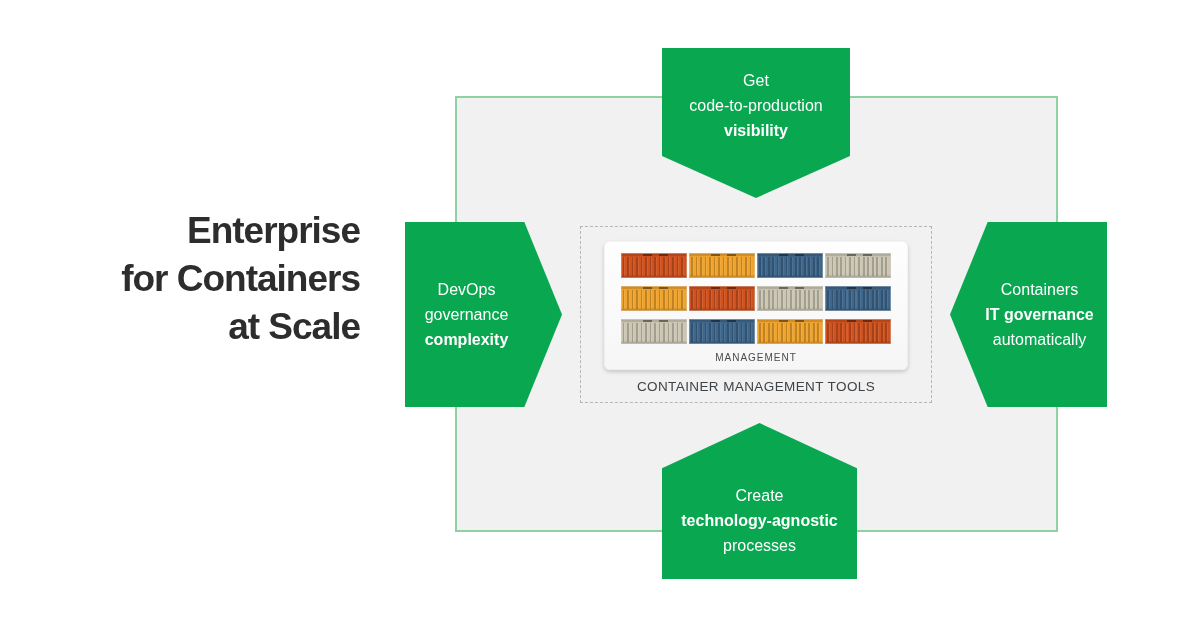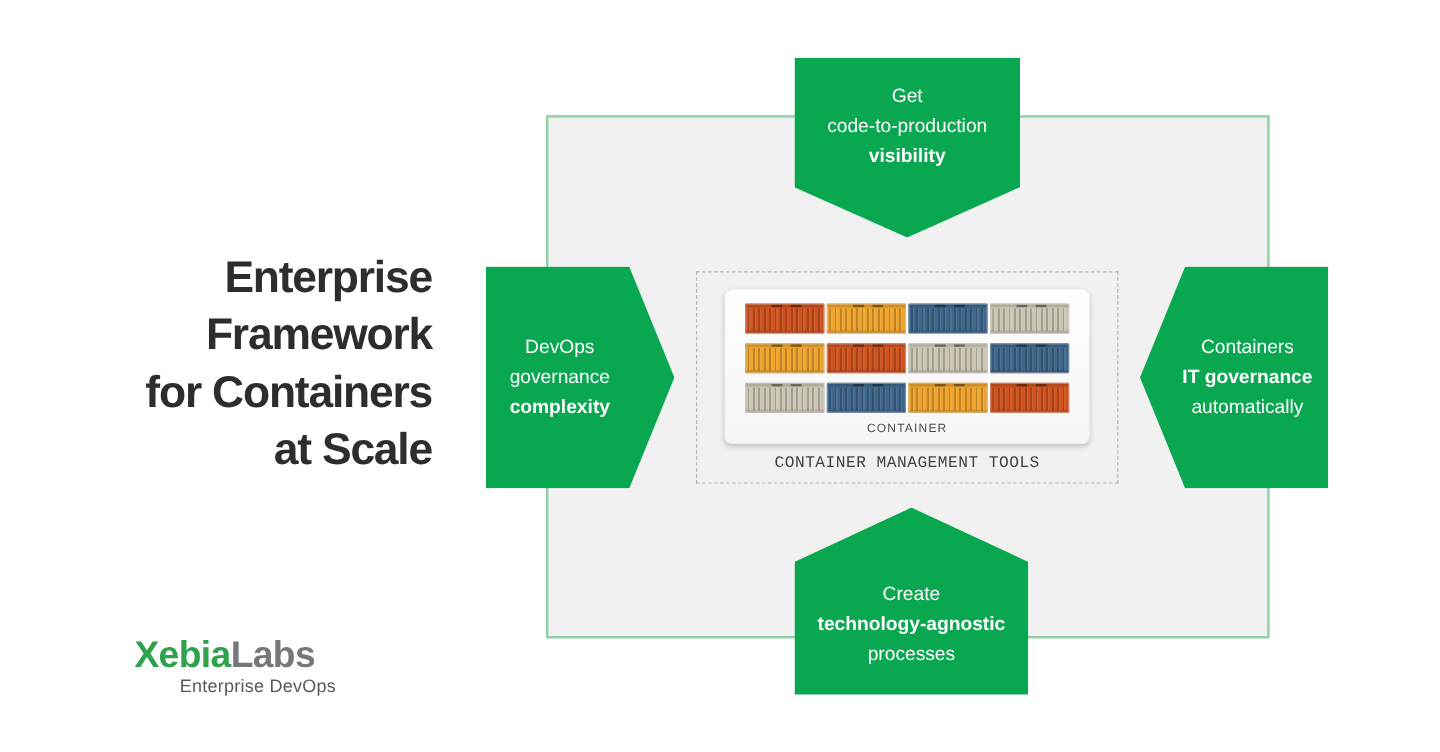--- a/index.html
+++ b/index.html
@@ -33,21 +33,20 @@
   
   .dashed{
     position:absolute;left:580px;top:226px;width:352px;height:177px;
     border:1px dashed var(--dash-border);
     box-sizing:border-box;
   }
   .tools{
     position:absolute;left:580px;top:379px;width:352px;
     text-align:center;font-size:13.5px;letter-spacing:0.4px;
     color:var(--tools-color);
-    font-family:Liberation Mono, monospace;
   }
 
   
   .card{
     position:absolute;left:604px;top:241px;width:304px;height:129px;
     background:linear-gradient(#fefefe,#f6f6f7);
     border-radius:6px;
     box-shadow:0 2px 4px rgba(0,0,0,0.18), inset 0 0 0 1px rgba(0,0,0,0.03);
   }
   .grid{
@@ -109,48 +108,43 @@
 </style>
 </head>
 <body>
 
 <div class="stage">
 
   <div class="big-box"></div>
 
   <div class="title">
     <div>Enterprise</div>
-    <div>Framework</div>
     <div>for Containers</div>
     <div>at Scale</div>
   </div>
 
-  <div class="logo">
-    <div class="brand"><span class="green">Xebia</span><span class="gray">Labs</span></div>
-    <div class="tagline">Enterprise DevOps</div>
-  </div>
 
   <div class="dashed"></div>
 
   <div class="card">
     <div class="grid">
         <div class="cbox" style="background: rgb(208, 82, 31);"></div>
         <div class="cbox" style="background: rgb(239, 164, 46);"></div>
         <div class="cbox" style="background: rgb(63, 103, 139);"></div>
         <div class="cbox" style="background: rgb(203, 199, 180);"></div>
         <div class="cbox" style="background: rgb(239, 164, 46);"></div>
         <div class="cbox" style="background: rgb(208, 82, 31);"></div>
         <div class="cbox" style="background: rgb(203, 199, 180);"></div>
         <div class="cbox" style="background: rgb(63, 103, 139);"></div>
         <div class="cbox" style="background: rgb(203, 199, 180);"></div>
         <div class="cbox" style="background: rgb(63, 103, 139);"></div>
         <div class="cbox" style="background: rgb(239, 164, 46);"></div>
         <div class="cbox" style="background: rgb(208, 82, 31);"></div>
       </div>
-    <div class="clabel">CONTAINER</div>
+    <div class="clabel">MANAGEMENT</div>
   </div>
 
   <div class="tools">CONTAINER MANAGEMENT TOOLS</div>
 
   <div class="arrow top">
     <div>Get</div>
     <div>code-to-production</div>
     <div class="b">visibility</div>
   </div>
 

